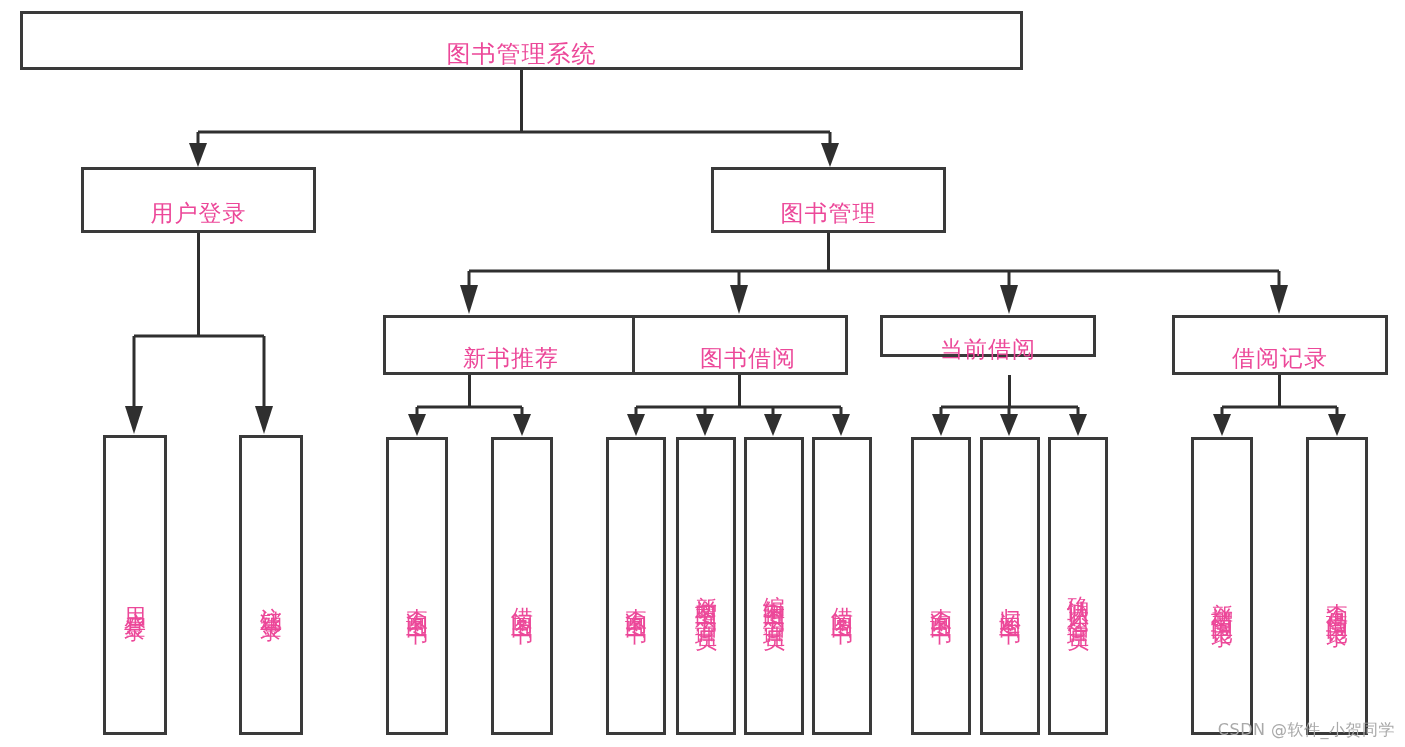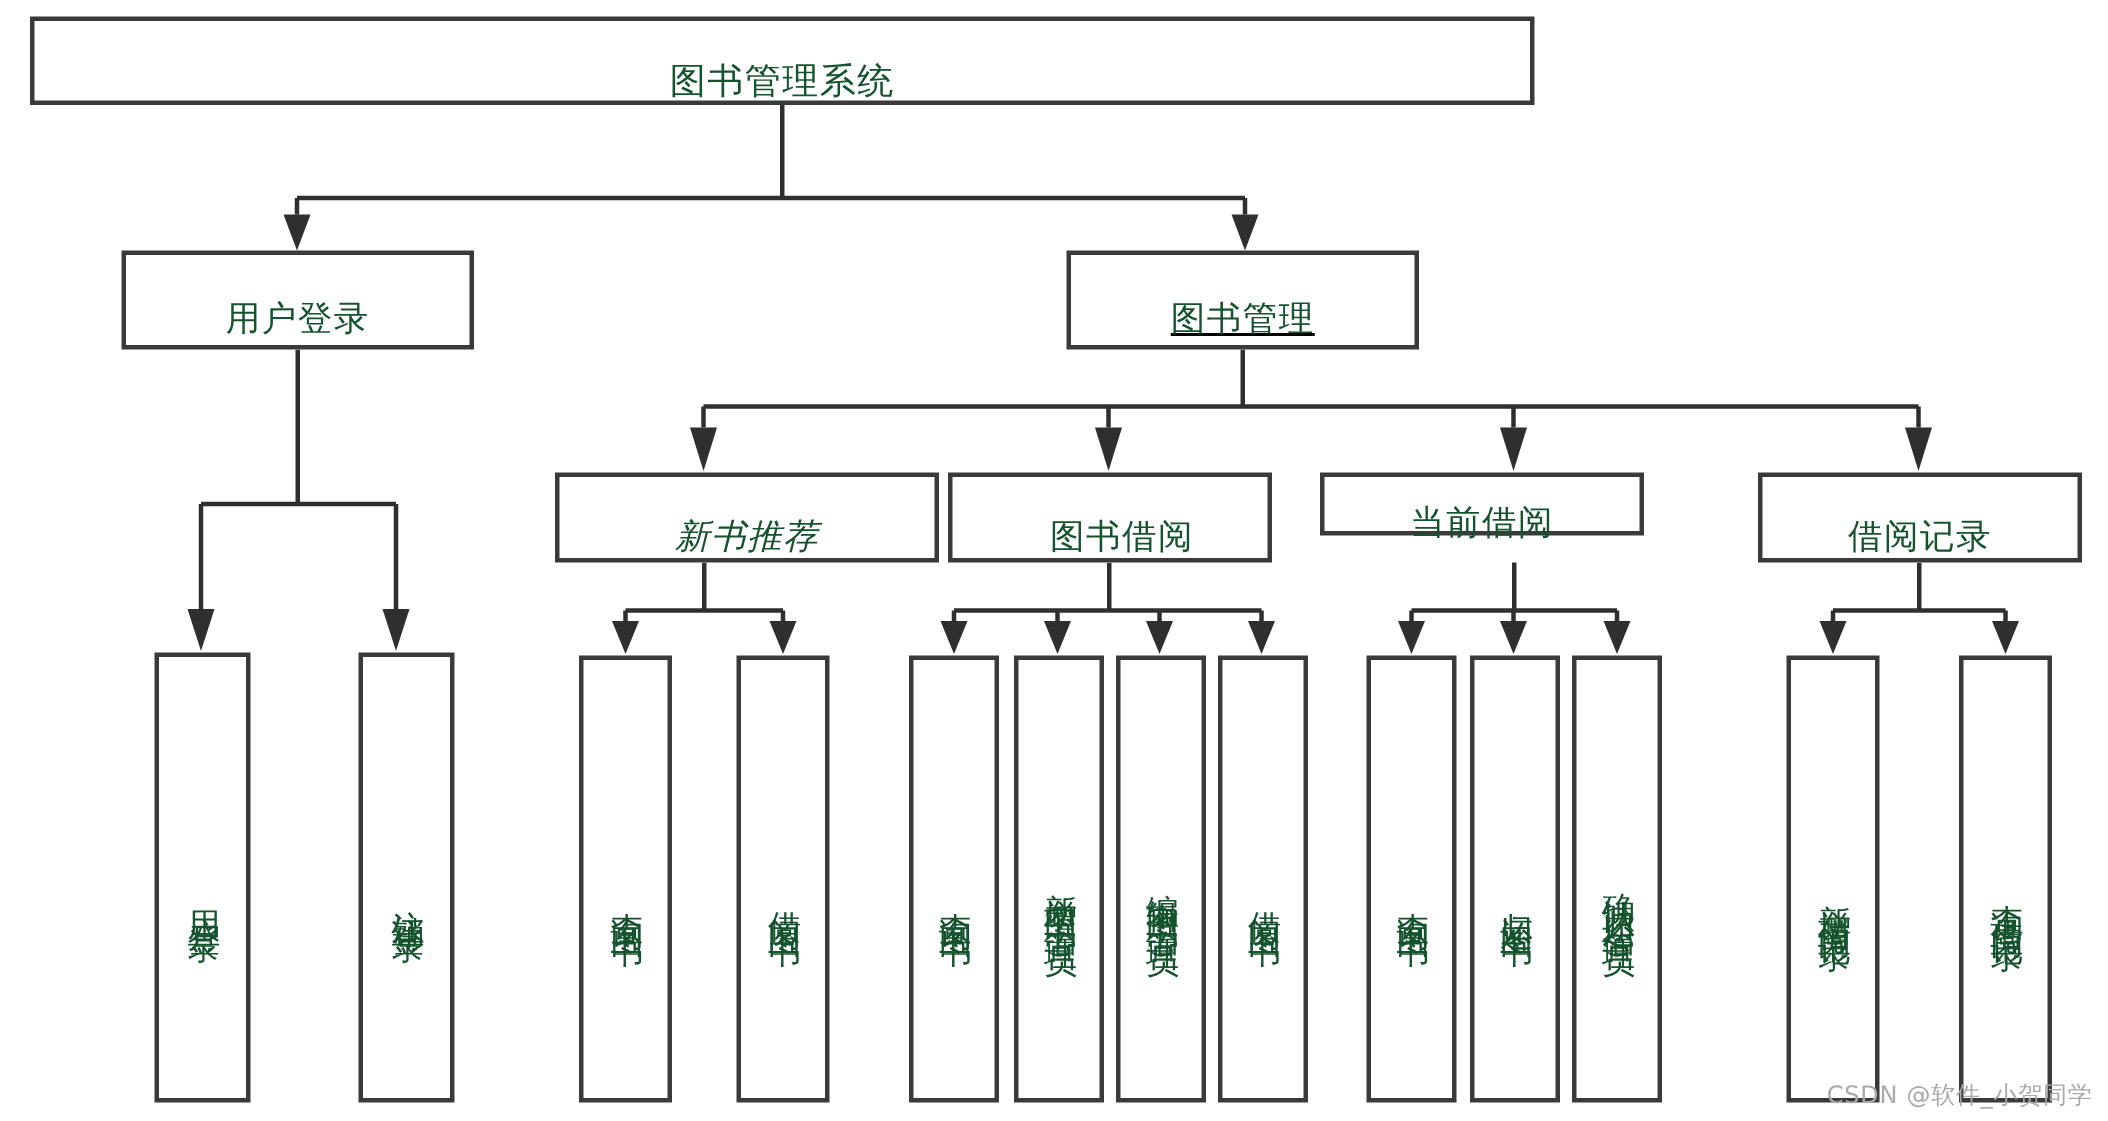--- a/index.html
+++ b/index.html
@@ -30,21 +30,21 @@
     position: absolute;
     box-sizing: border-box;
     background: #ffffff;
     border: 3px solid #3a3a3a;
     display: flex;
     align-items: center;
     justify-content: center;
     z-index: 2;
   }
   .node .label {
-    color: #14532d;
+    color: #ec4899;
     line-height: 1.12;
     text-align: center;
     white-space: nowrap;
     margin-top: 28px;
   }
   
   .h-node .label {
     font-size: 23px;
     letter-spacing: 1px;
   }
@@ -157,25 +157,25 @@
   </svg>
 
   <div class="node root h-node" style="left:20px; top:11px; width:1003px; height:59px;">
     <span class="label">图书管理系统</span>
   </div>
 
   <div class="node h-node" style="left:81px; top:167px; width:235px; height:66px;">
     <span class="label">用户登录</span>
   </div>
 
-  <div class="node h-node" style="left:711px; top:167px; width:235px; height:66px;text-decoration:underline;">
+  <div class="node h-node" style="left:711px; top:167px; width:235px; height:66px;">
     <span class="label">图书管理</span>
   </div>
 
-  <div class="node h-node" style="left:370px; top:315px; width:256px; height:60px;font-style:italic;">
+  <div class="node h-node" style="left:383px; top:315px; width:256px; height:60px;">
     <span class="label">新书推荐</span>
   </div>
 
   <div class="node h-node" style="left:632px; top:315px; width:216px; height:60px;padding-left:16px;">
     <span class="label">图书借阅</span>
   </div>
 
   <div class="node h-node" style="left:880px; top:315px; width:216px; height:42px;">
     <span class="label">当前借阅</span>
   </div>

